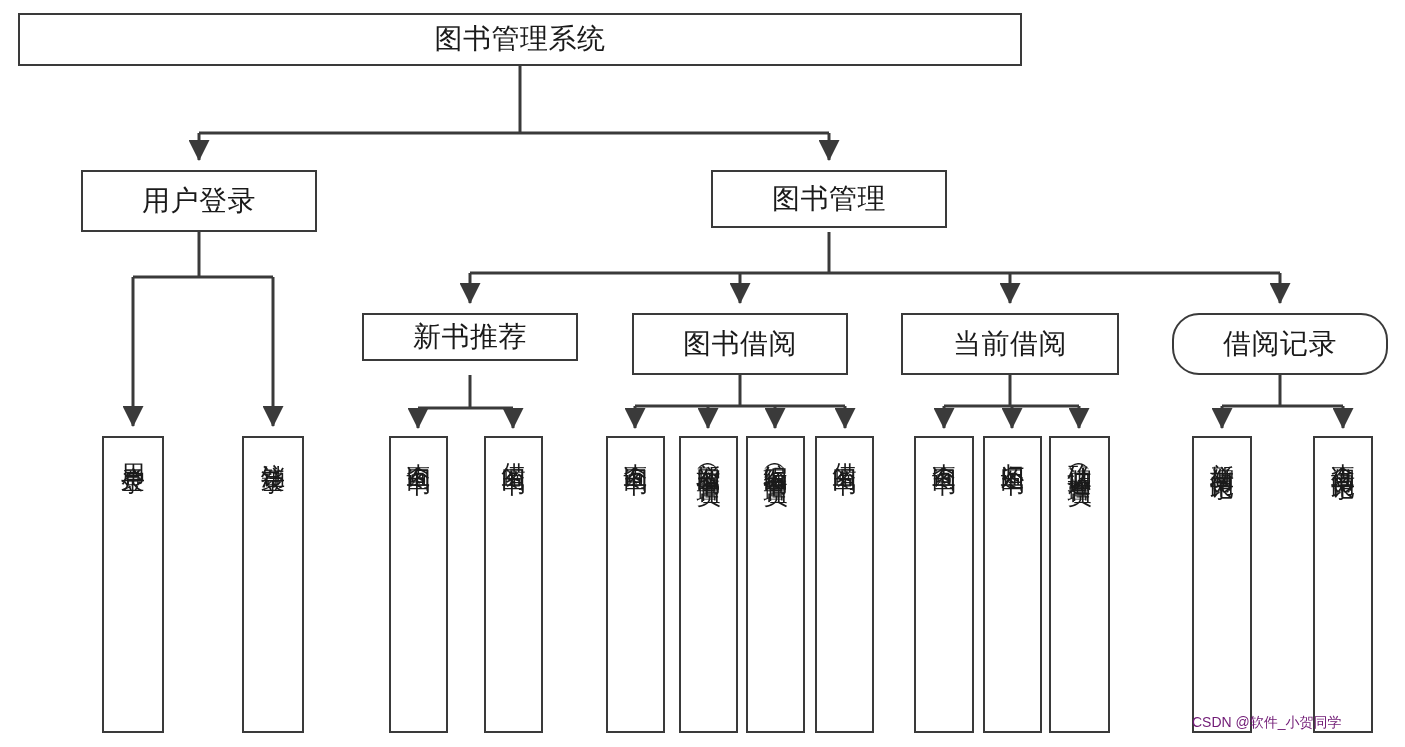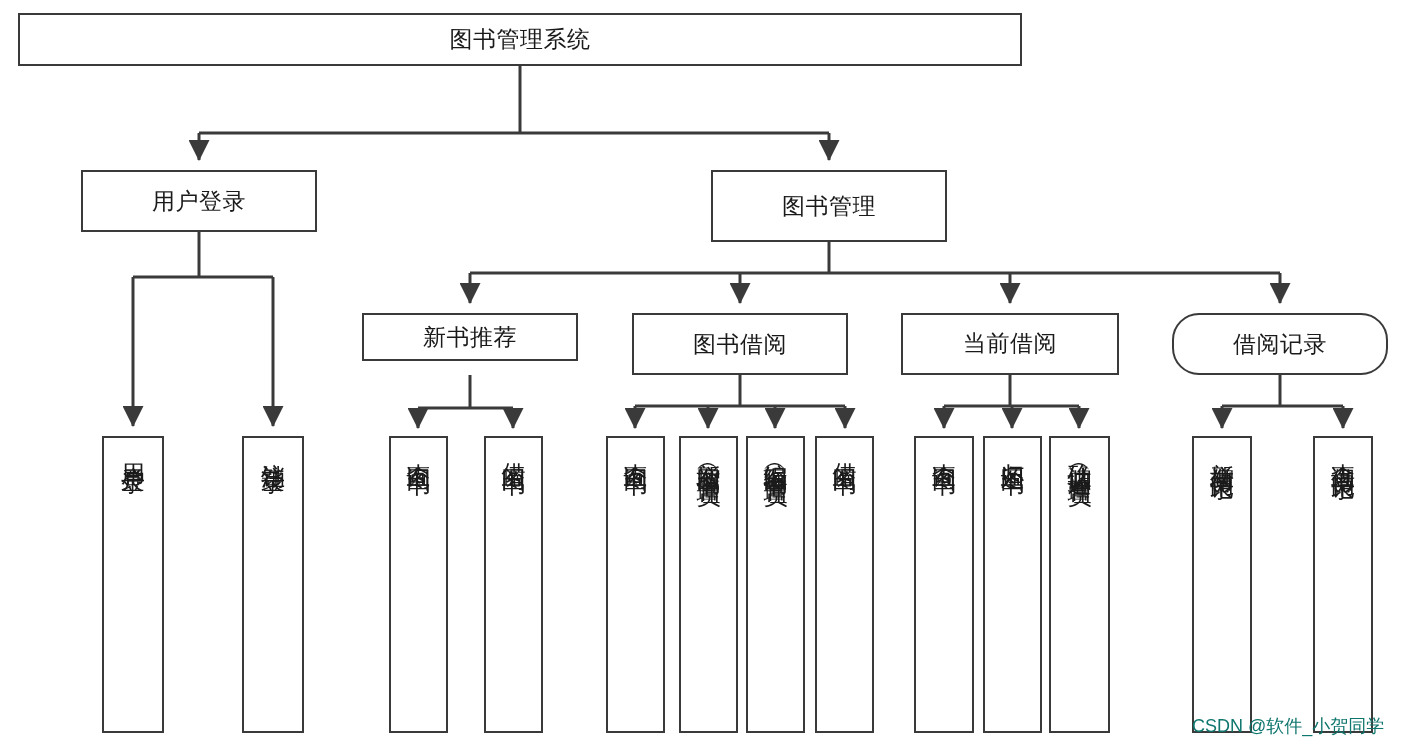--- a/index.html
+++ b/index.html
@@ -37,43 +37,43 @@
     z-index: 2;
   }
   .node .label {
     display: block;
     text-align: center;
     line-height: 1.15;
     white-space: pre;
   }
   
   .node.h .label {
-    font-size: 23px;
+    font-size: 28px;
     letter-spacing: 0.5px;
   }
   
   .node.v {
     align-items: flex-start;
     justify-content: center;
     padding-top: 6px;
   }
   .node.v .label {
     writing-mode: vertical-rl;
     text-orientation: upright;
     font-size: 24px;
     line-height: 1.0;
     letter-spacing: 3px;
     white-space: nowrap;
   }
   #watermark {
     position: absolute;
     left: 1192px;
     top: 714px;
-    font-size: 18px;
-    color: #0f766e;
+    font-size: 14px;
+    color: #701a75;
     white-space: nowrap;
     z-index: 3;
     font-family: "Liberation Sans", "DejaVu Sans", sans-serif;
   }
 </style>
 </head>
 <body>
 
 <div id="canvas">
 
@@ -128,21 +128,21 @@
     </g>
   </svg>
 
   <div class="node h" style="left:18px; top:13px; width:1004px; height:53px;">
     <span class="label">图书管理系统</span>
   </div>
 
   <div class="node h" style="left:81px; top:170px; width:236px; height:62px;">
     <span class="label">用户登录</span>
   </div>
-  <div class="node h" style="left:711px; top:170px; width:236px; height:72px;">
+  <div class="node h" style="left:711px; top:170px; width:236px; height:58px;">
     <span class="label">图书管理</span>
   </div>
 
   <div class="node h" style="left:362px; top:313px; width:216px; height:48px;">
     <span class="label">新书推荐</span>
   </div>
   <div class="node h" style="left:632px; top:313px; width:216px; height:62px;">
     <span class="label">图书借阅</span>
   </div>
   <div class="node h" style="left:901px; top:313px; width:218px; height:62px;font-family:Liberation Serif, serif;">

